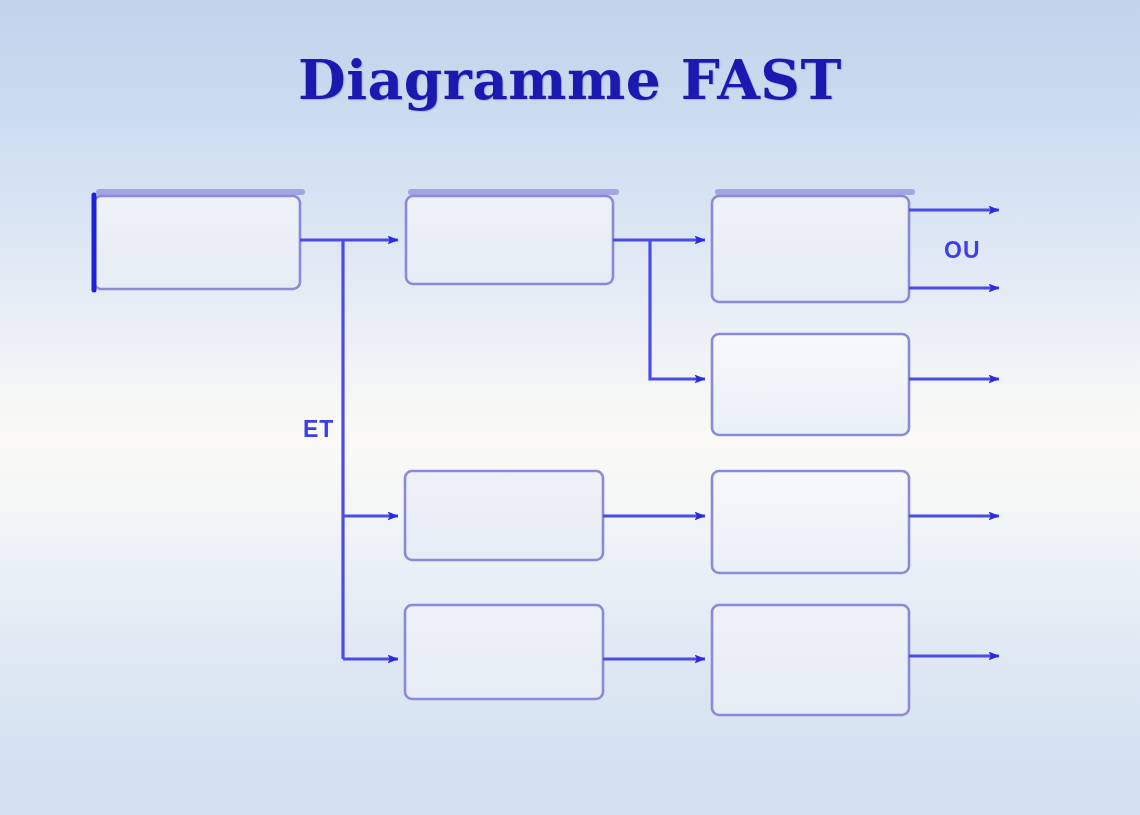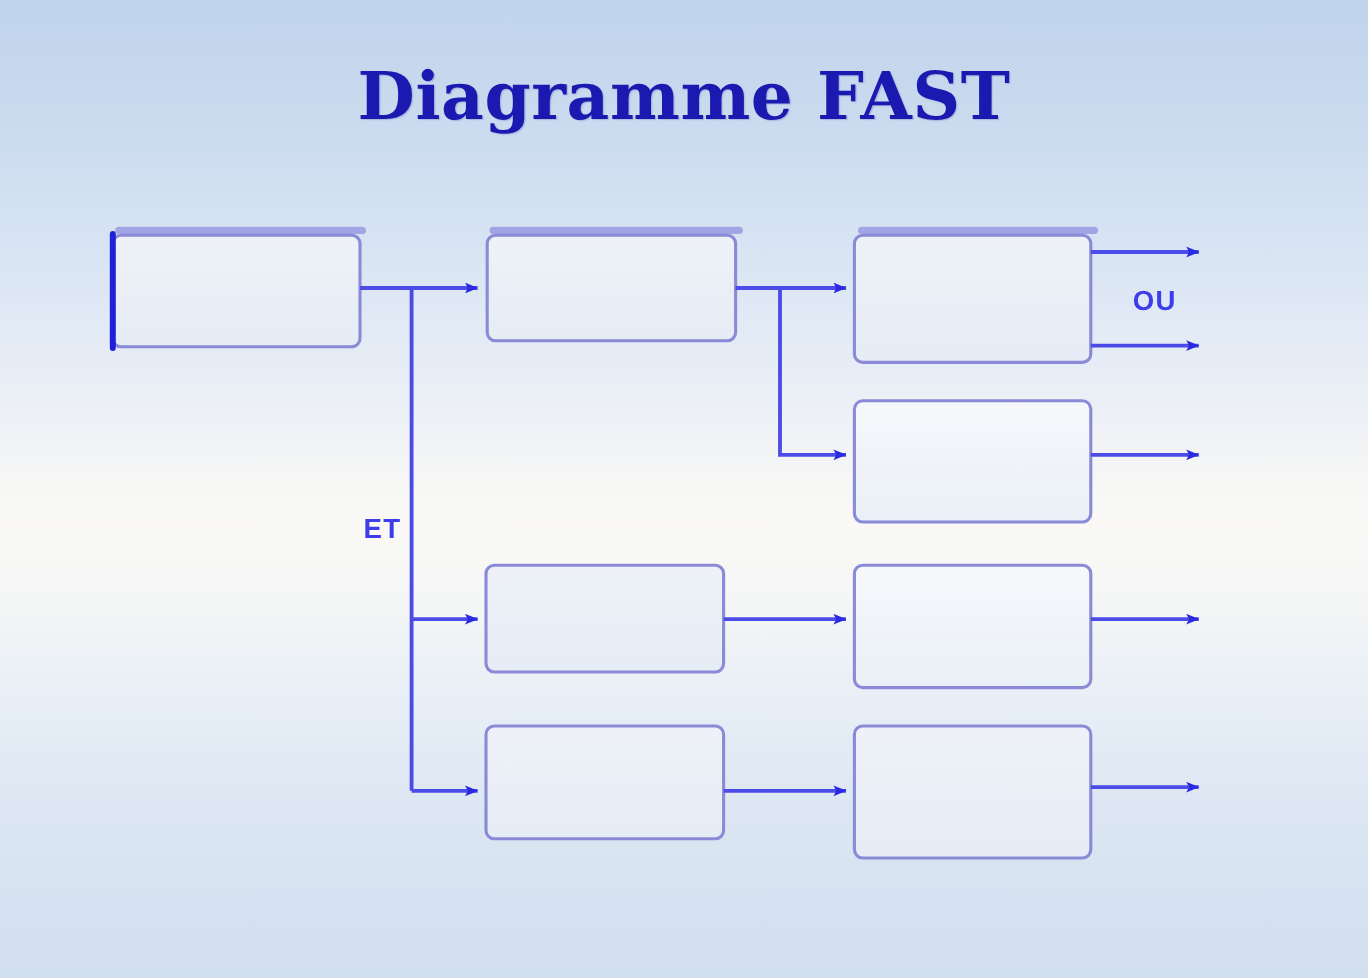--- a/index.html
+++ b/index.html
@@ -50,21 +50,21 @@
     top: 0;
   }
   .lbl {
     position: absolute;
     font-family: "Liberation Sans", sans-serif;
     font-weight: bold;
     font-size: 23px;
     letter-spacing: 1px;
     color: #3d3dea;
   }
-  #lbl-et { left: 303px; top: 427px; }
+  #lbl-et { left: 303px; top: 416px; }
   #lbl-ou { left: 944px; top: 237px; }
 </style>
 </head>
 <body>
 
 <div id="slide">
 
   <div id="title">Diagramme FAST</div>
 
   <svg id="canvas" width="1140" height="815" xmlns="http://www.w3.org/2000/svg">

